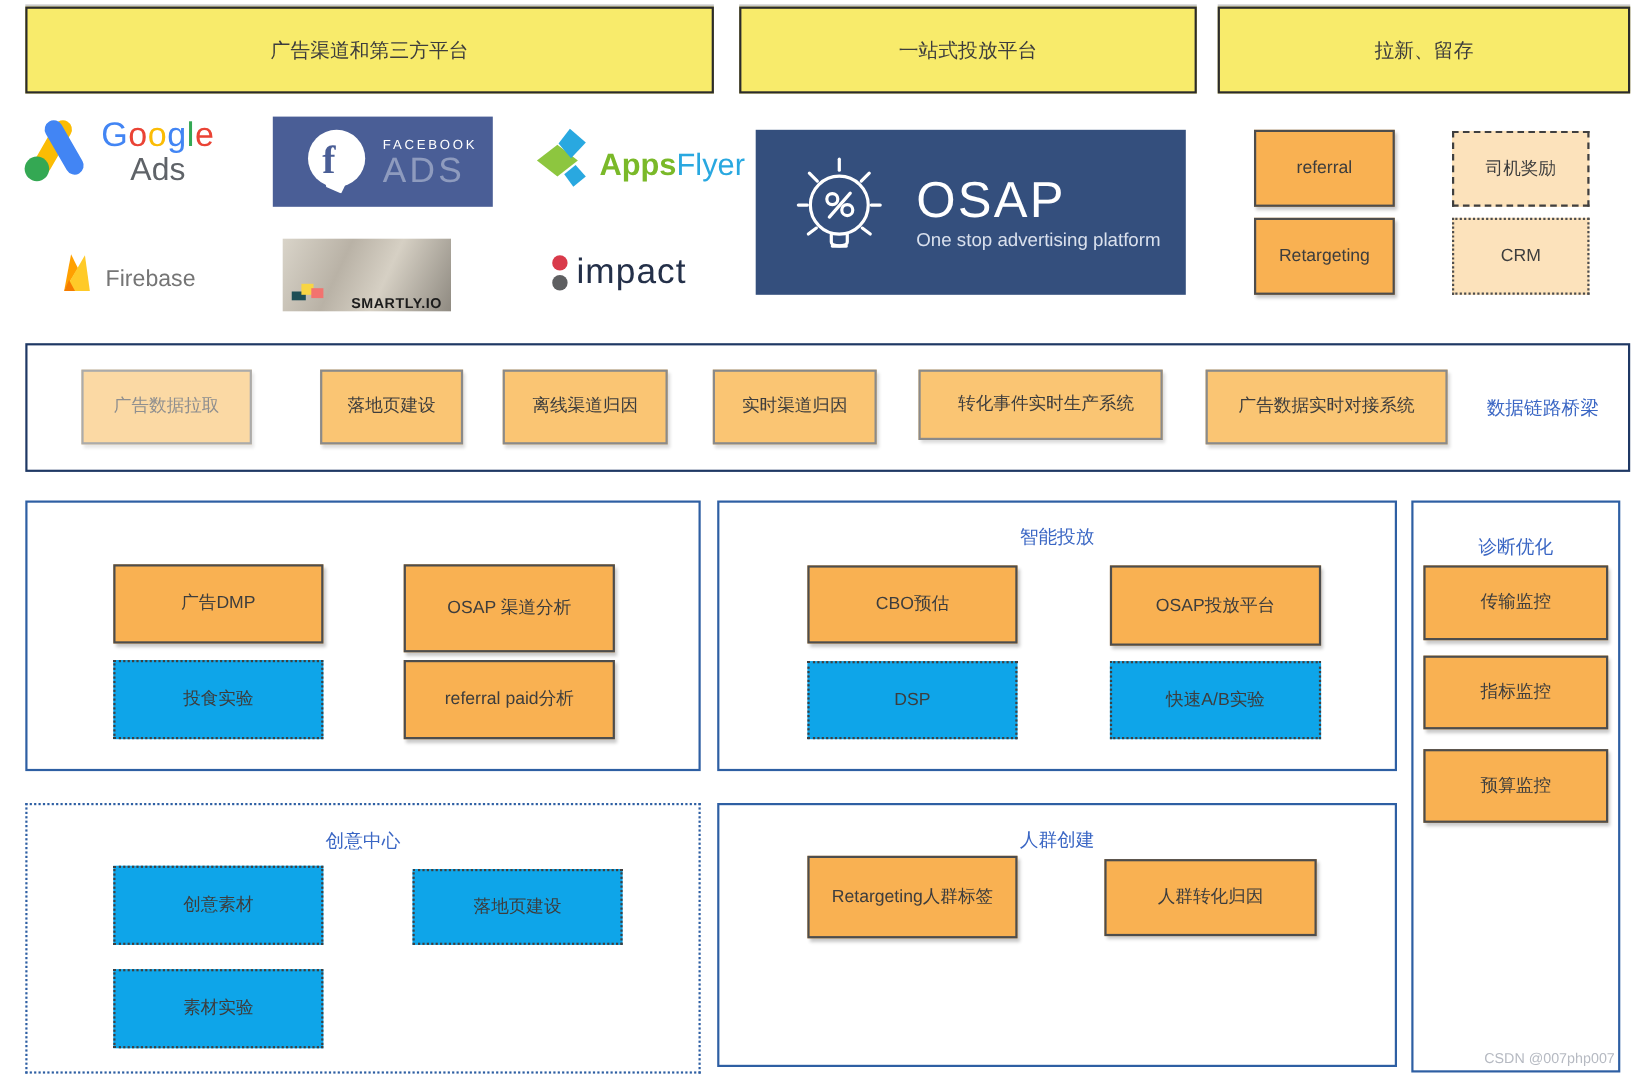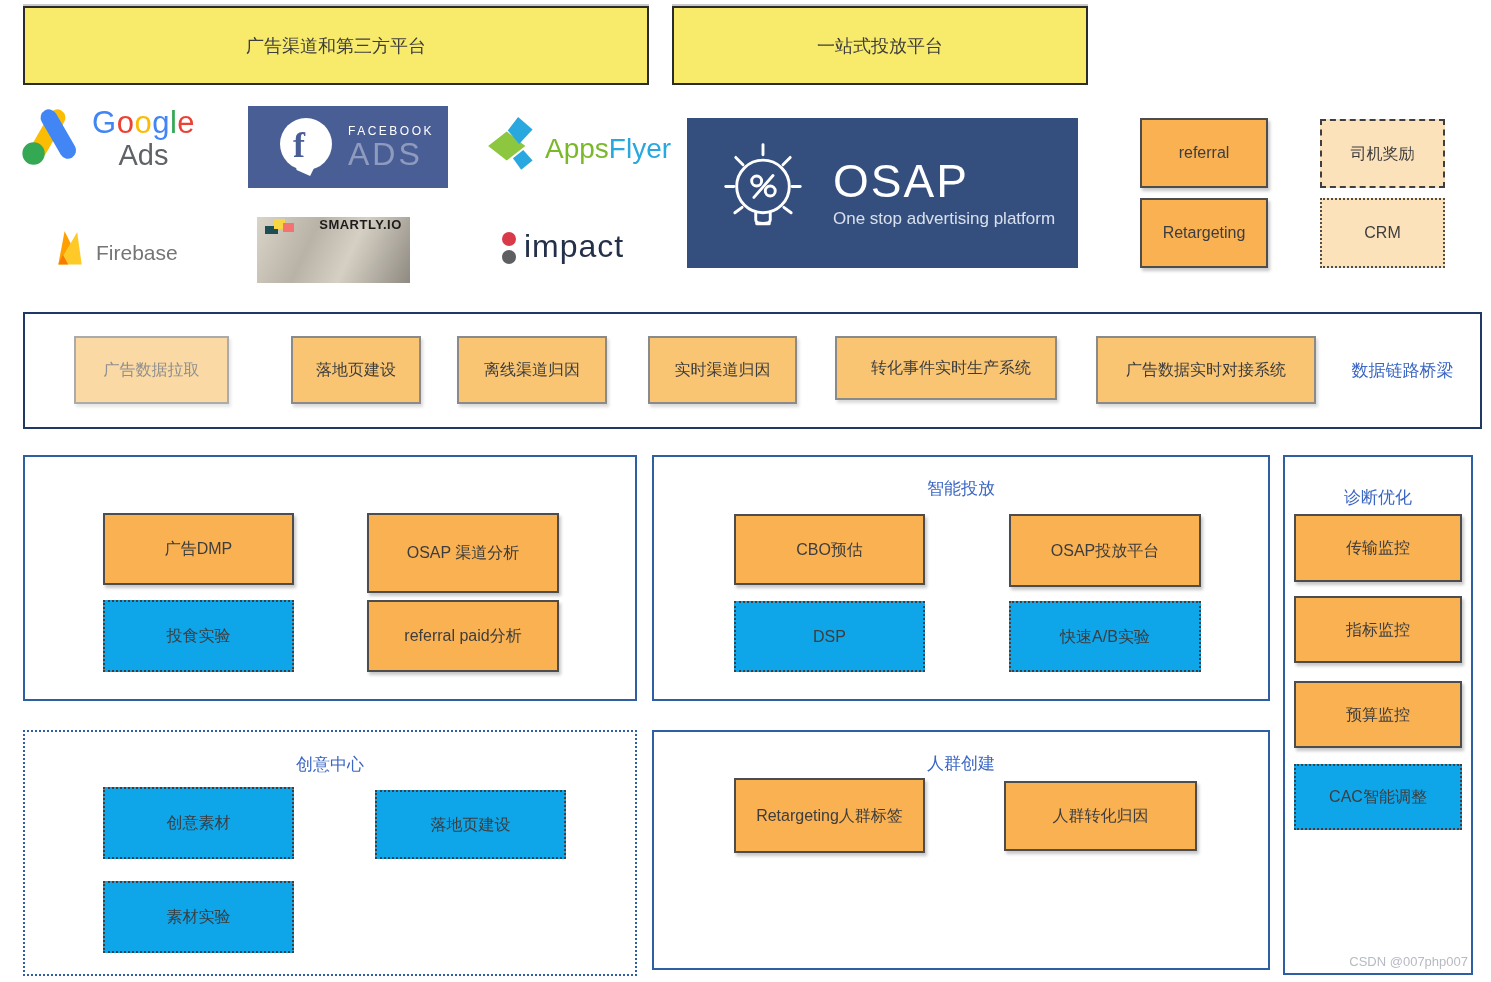--- a/index.html
+++ b/index.html
@@ -47,27 +47,27 @@
   .fb-head { position:relative; width:54px; height:58px; }
   .fb-head .circle { position:absolute; left:0; top:0; width:52px; height:52px; border-radius:50%; background:#fff; }
   .fb-head .chin { position:absolute; left:14px; top:38px; width:26px; height:20px; background:#fff;
                    clip-path:polygon(0 0, 100% 0, 62% 100%, 10% 70%); }
   .fb-f { position:absolute; left:13px; top:6px; font-size:36px; font-weight:bold; color:#4A5E96; font-family:"Liberation Serif", serif; }
   .fb-name { color:#ffffff; font-size:12px; letter-spacing:2.5px; }
   .fb-ads { color:rgba(255,255,255,0.38); font-size:32px; letter-spacing:3px; line-height:1; }
 
   .af-wrap { display:flex; align-items:center; gap:2px; }
   .af-text { font-size:28px; font-weight:500; }
-  .af-text .p1 { color:#7AB929; } .af-text .p2 { color:#29A8E0; }
+  .af-text .p1 { color:#7AB929;font-weight:bold; } .af-text .p2 { color:#29A8E0; }
 
   .fire-wrap { display:flex; align-items:center; gap:8px; }
   .fire-label { font-size:21px; color:#757575; }
 
   .smartly { background:linear-gradient(115deg,#d9d4c9 0%,#b9b2a6 35%,#d6d0c4 60%,#8f8a81 100%);
-             display:flex; align-items:flex-start; justify-content:center; gap:24px; }
+             display:flex; align-items:flex-end; justify-content:center; gap:24px; }
   .smartly-label { font-size:13px; font-weight:bold; color:#1c1c1c; letter-spacing:0.5px; }
 
   .impact-wrap { display:flex; align-items:center; gap:8px; }
   .impact-dots { display:flex; flex-direction:column; gap:4px; margin-top:2px; }
   .impact-dots i { width:14px; height:14px; border-radius:50%; display:block; }
   .impact-dots i.red { background:#D93A4A; }
   .impact-dots i.gray { background:#5E5F61; }
   .impact-label { font-size:32px; color:#243049; letter-spacing:1px; }
 
   .osap { background:#344F7D; display:flex; align-items:center; padding-left:26px; gap:20px; }
@@ -76,20 +76,21 @@
 
   .watermark { color:#B6BAC2; font-size:13px; text-align:right; }
 </style>
 </head>
 <body>
 
 <div id="page">
 
   <div class="abs hdr flexc" style="left:23px; top:6px; width:626px; height:79px;">广告渠道和第三方平台</div>
   <div class="abs hdr flexc" style="left:672px; top:6px; width:416px; height:79px;">一站式投放平台</div>
+  <div class="abs hdr flexc" style="left:1107px; top:6px; width:375px; height:79px;">拉新、留存</div>
 
   <div class="abs google-wrap" style="left:18px; top:103px;">
     <span>
       <svg width="70" height="66" viewBox="0 0 72 64">
         <rect x="22" y="2" width="17" height="56" rx="8.5" fill="#FBBC04" transform="rotate(30 30.5 30)"></rect>
         <rect x="33" y="2" width="17" height="56" rx="8.5" fill="#4285F4" transform="rotate(-30 41.5 30)"></rect>
         <circle cx="16" cy="50" r="11.5" fill="#34A853"></circle>
       </svg>
     </span>
     <span class="google-texts">
@@ -201,21 +202,20 @@
   <div class="abs box solid flexc" style="left:734px; top:514px; width:191px; height:71px;">CBO预估</div>
   <div class="abs box solid flexc" style="left:1009px; top:514px; width:192px; height:73px;">OSAP投放平台</div>
   <div class="abs box gold flexc" style="left:734px; top:601px; width:191px; height:71px;">DSP</div>
   <div class="abs box gold flexc" style="left:1009px; top:601px; width:192px; height:71px;">快速A/B实验</div>
 
   <div class="abs panel" style="left:1283px; top:455px; width:190px; height:520px;"></div>
   <div class="abs panel-title" style="left:1283px; top:486px; width:190px;">诊断优化</div>
   <div class="abs box solid flexc" style="left:1294px; top:514px; width:168px; height:68px;">传输监控</div>
   <div class="abs box solid flexc" style="left:1294px; top:596px; width:168px; height:67px;">指标监控</div>
   <div class="abs box solid flexc" style="left:1294px; top:681px; width:168px; height:67px;">预算监控</div>
-  <div class="abs box gold flexc" style="left:1294px; top:764px; width:168px; height:66px;">CAC智能调整</div>
 
   <div class="abs panel dotted" style="left:23px; top:730px; width:614px; height:246px;"></div>
   <div class="abs panel-title" style="left:23px; top:753px; width:614px;">创意中心</div>
   <div class="abs box gold flexc" style="left:103px; top:787px; width:191px; height:72px;">创意素材</div>
   <div class="abs box gold flexc" style="left:375px; top:790px; width:191px; height:69px;">落地页建设</div>
   <div class="abs box gold flexc" style="left:103px; top:881px; width:191px; height:72px;">素材实验</div>
 
   <div class="abs panel" style="left:652px; top:730px; width:618px; height:240px;"></div>
   <div class="abs panel-title" style="left:652px; top:752px; width:618px;">人群创建</div>
   <div class="abs box solid flexc" style="left:734px; top:778px; width:191px; height:75px;">Retargeting人群标签</div>

